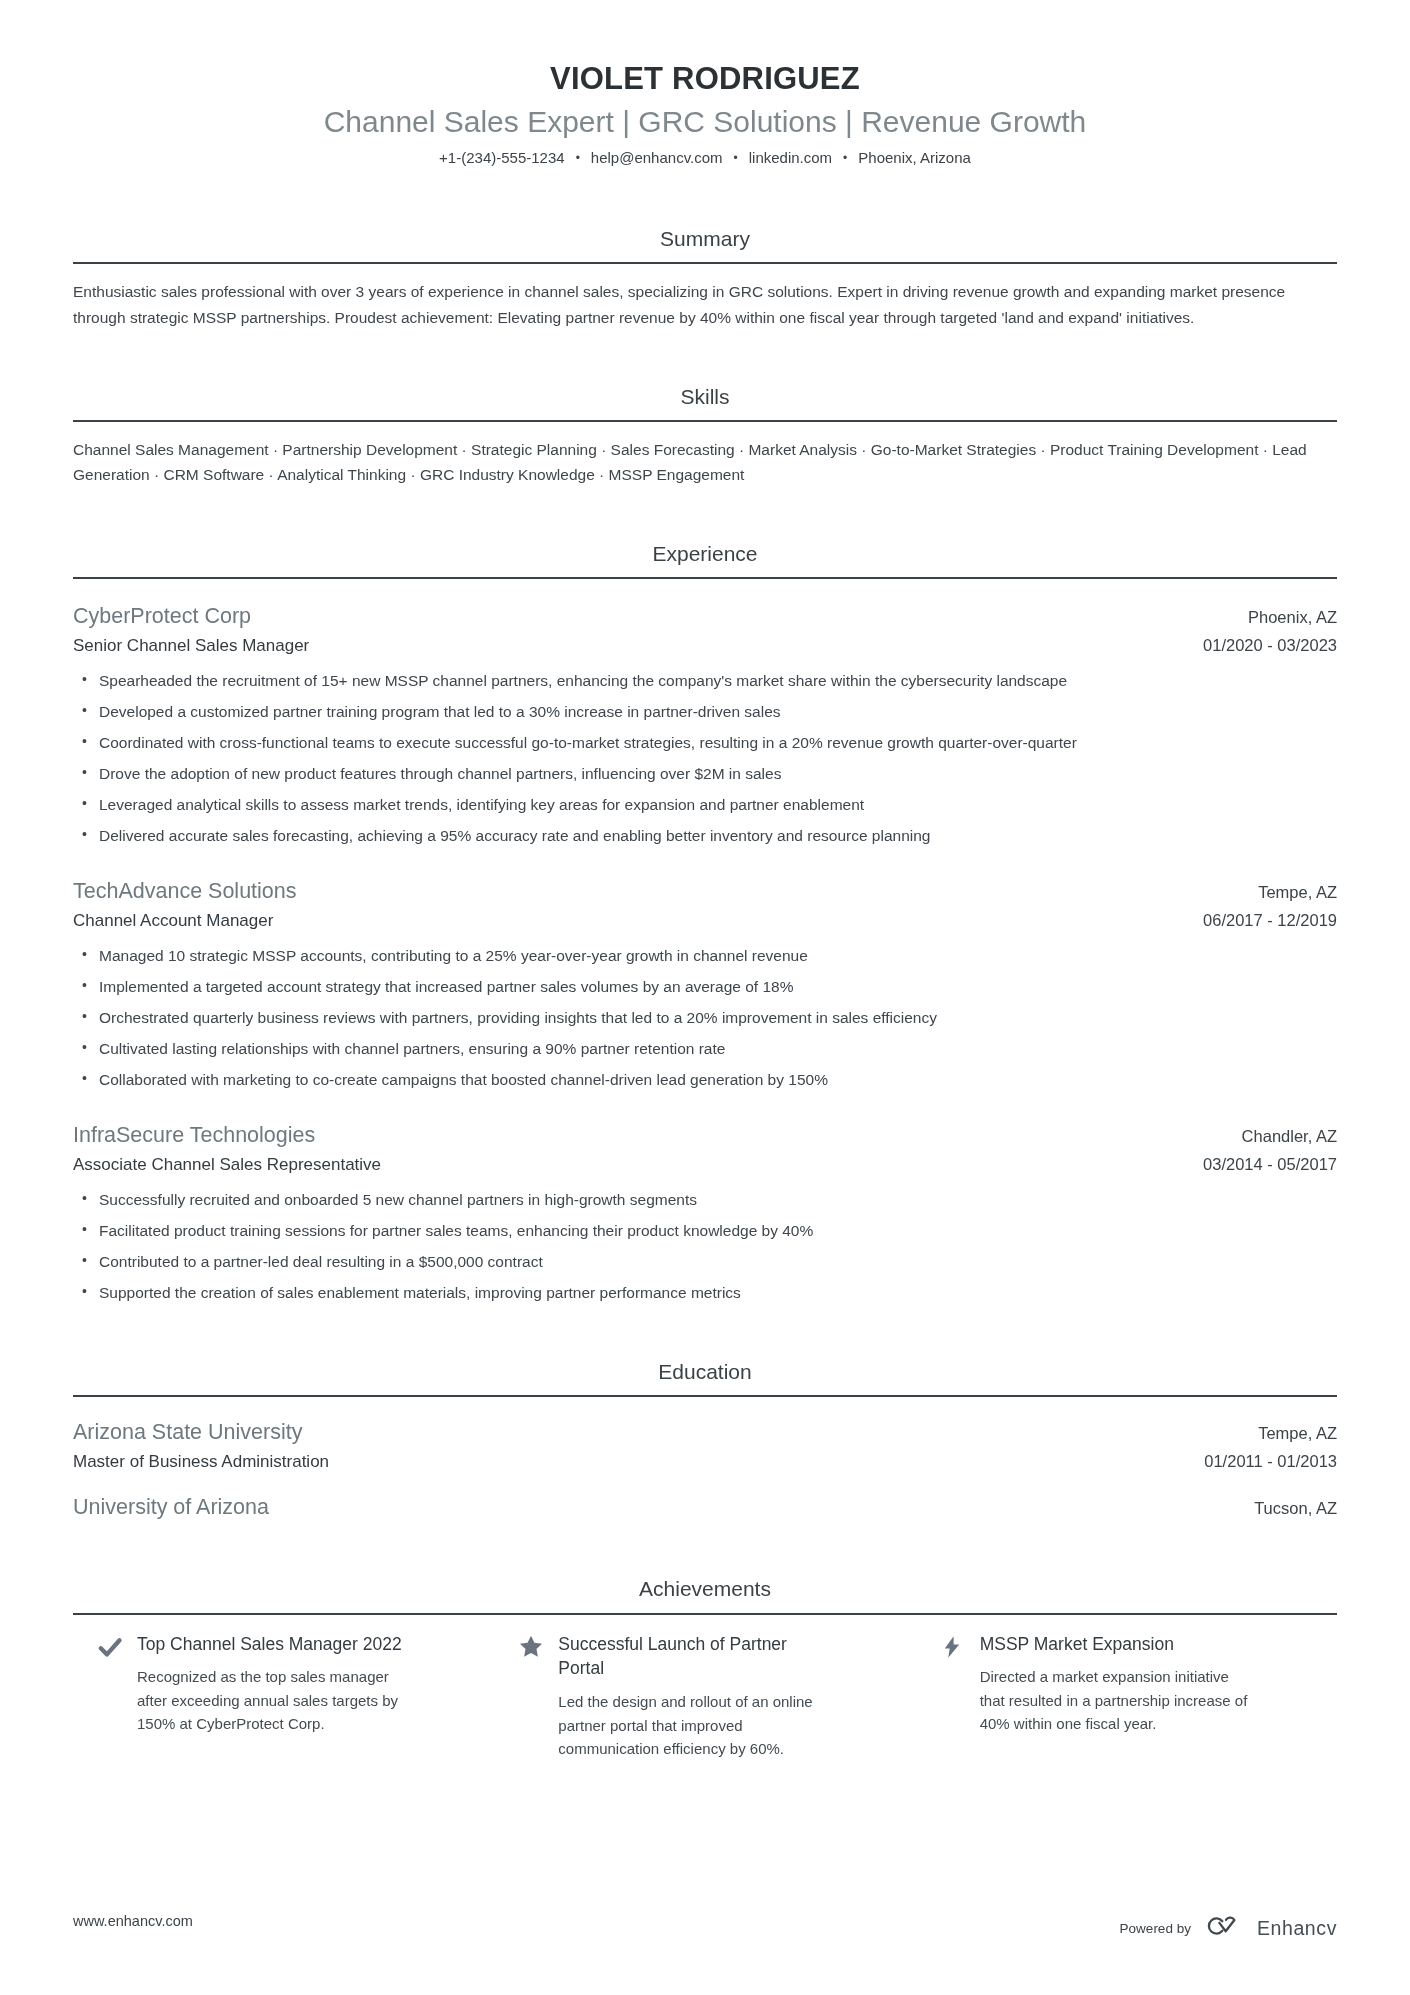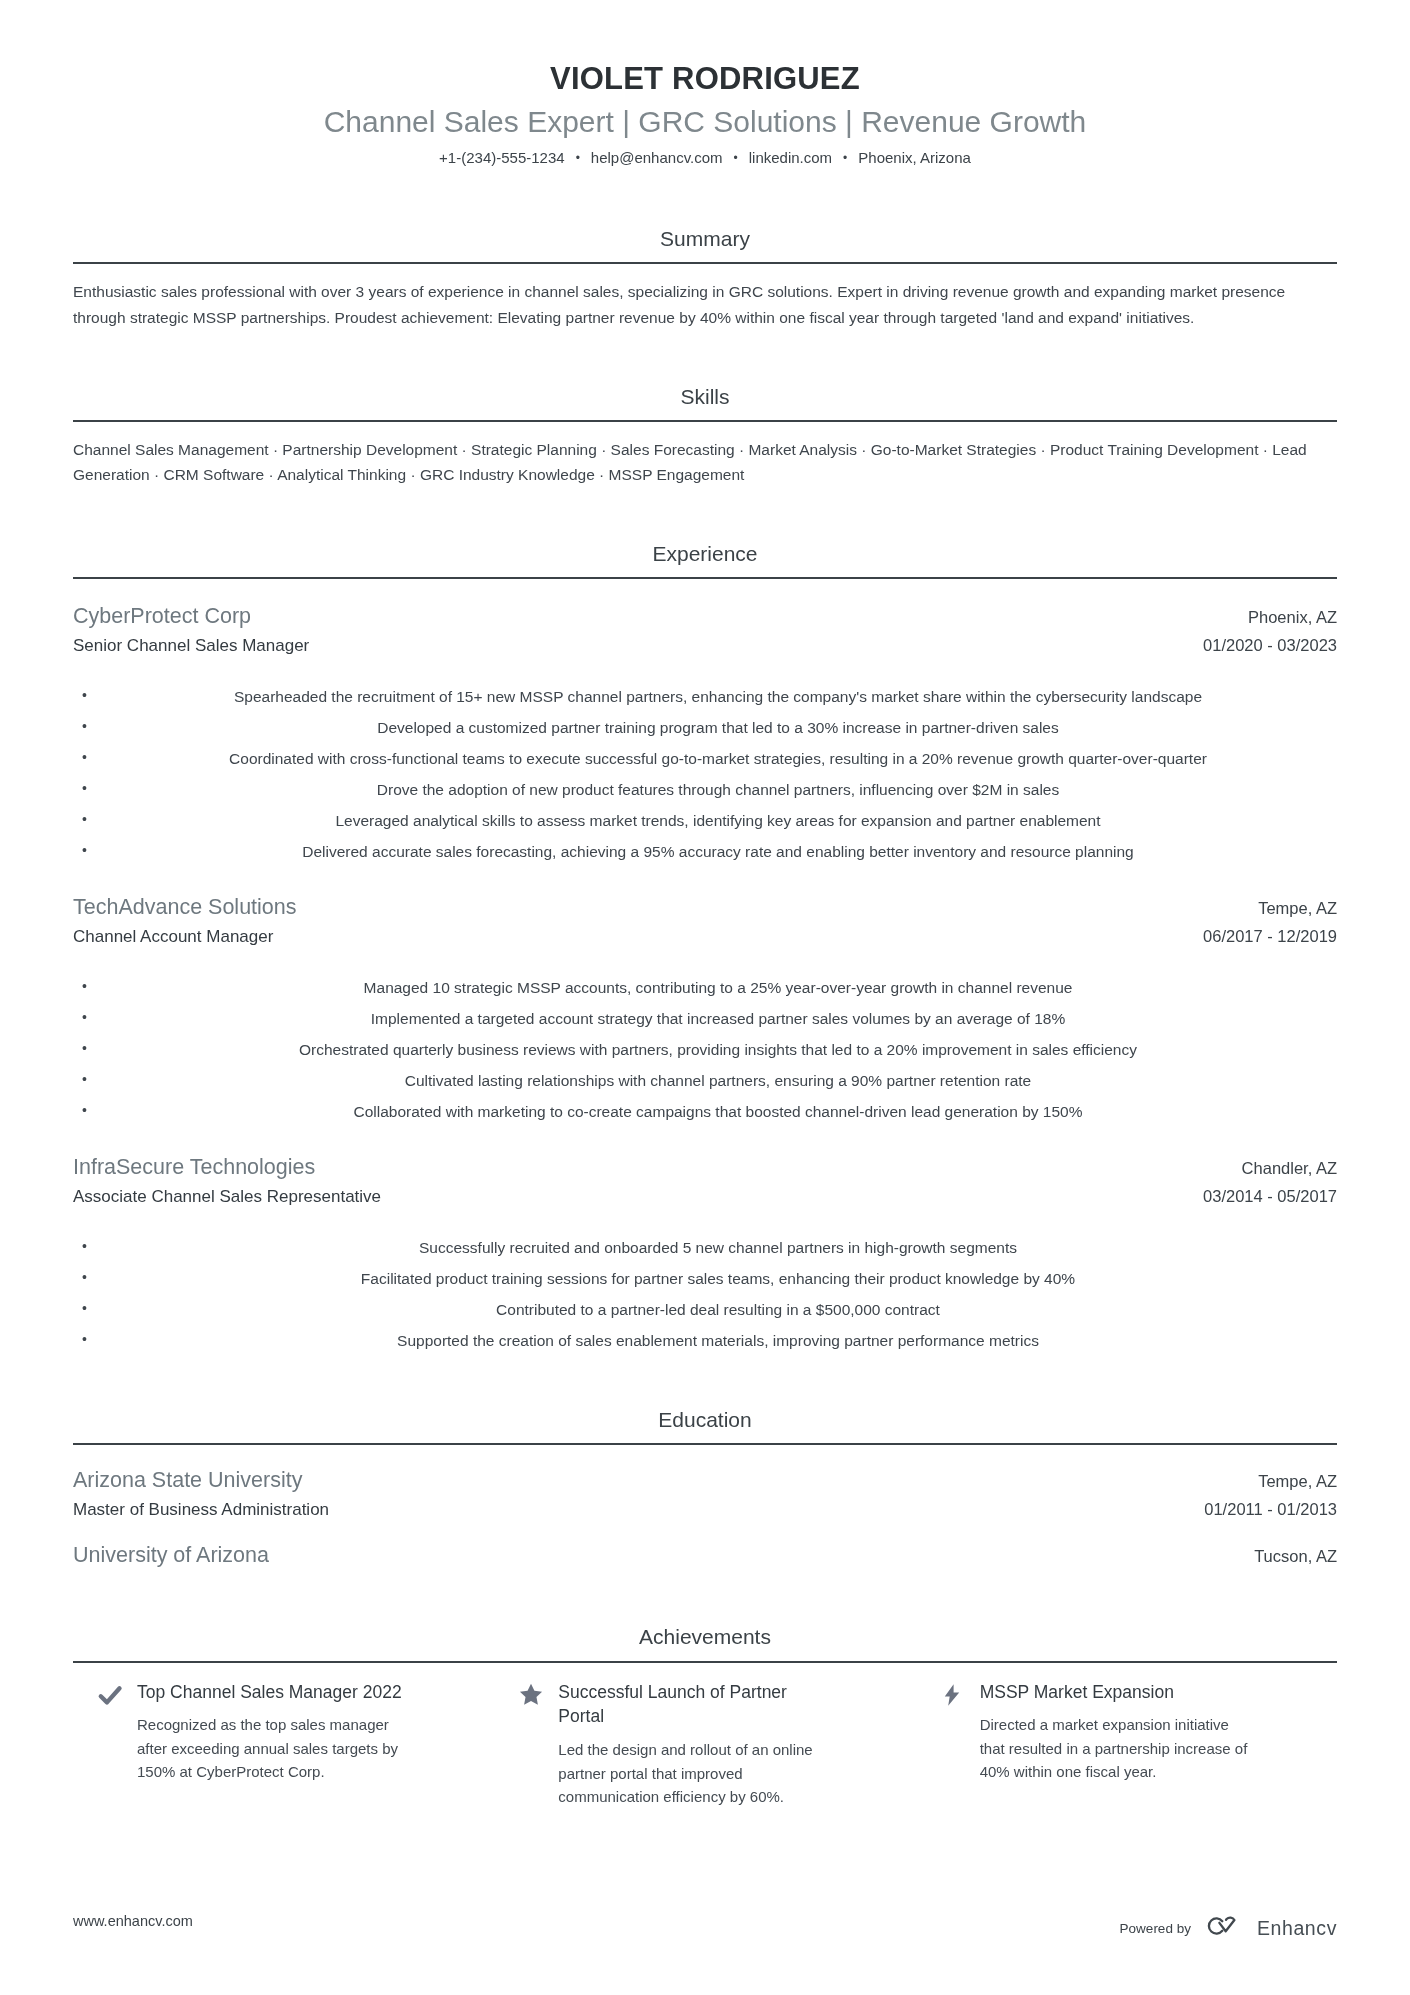--- a/index.html
+++ b/index.html
@@ -28,21 +28,21 @@
   .body-text { margin-top:15px; font-size:15.5px; line-height:1.62; color:#3f464d; }
   
   .xp-item { margin-top:24px; }
   .xp-item + .xp-item { margin-top:30px; }
   .row { display:flex; justify-content:space-between; align-items:baseline; }
   .company { font-size:21.5px; color:#6e787f; line-height:1.3; }
   .loc { font-size:16.5px; color:#3c4349; }
   .sub-row { margin-top:5px; }
   .role { font-size:17px; color:#343b41; }
   .dates { font-size:16.5px; color:#3c4349; }
-  ul.bullets { list-style:none; margin-top:29px;text-align:center; }
+  ul.bullets { list-style:none; margin-top:13px; }
   ul.bullets li {
     position:relative; padding-left:26px; margin-bottom:7px;
     font-size:15.5px; line-height:1.55; color:#3f464d;
   }
   ul.bullets li::before {
     content:"•"; position:absolute; left:9px; top:0px;
     font-size:14px; color:#3f464d;
   }
   
   .edu-item { margin-top:22px; }

